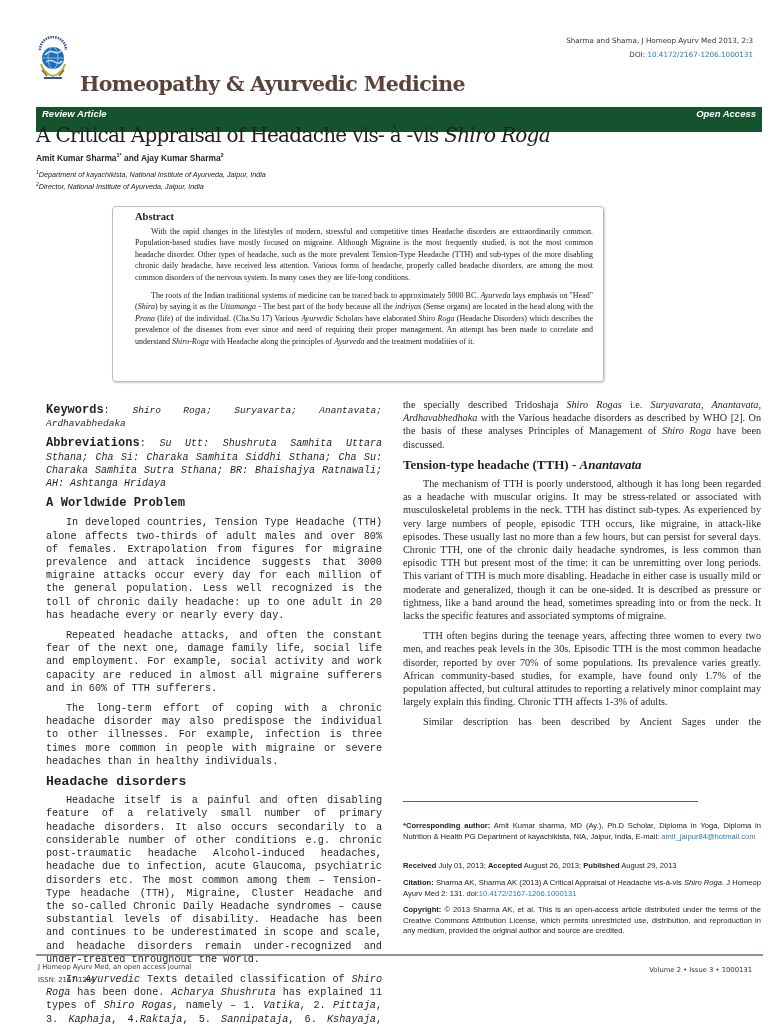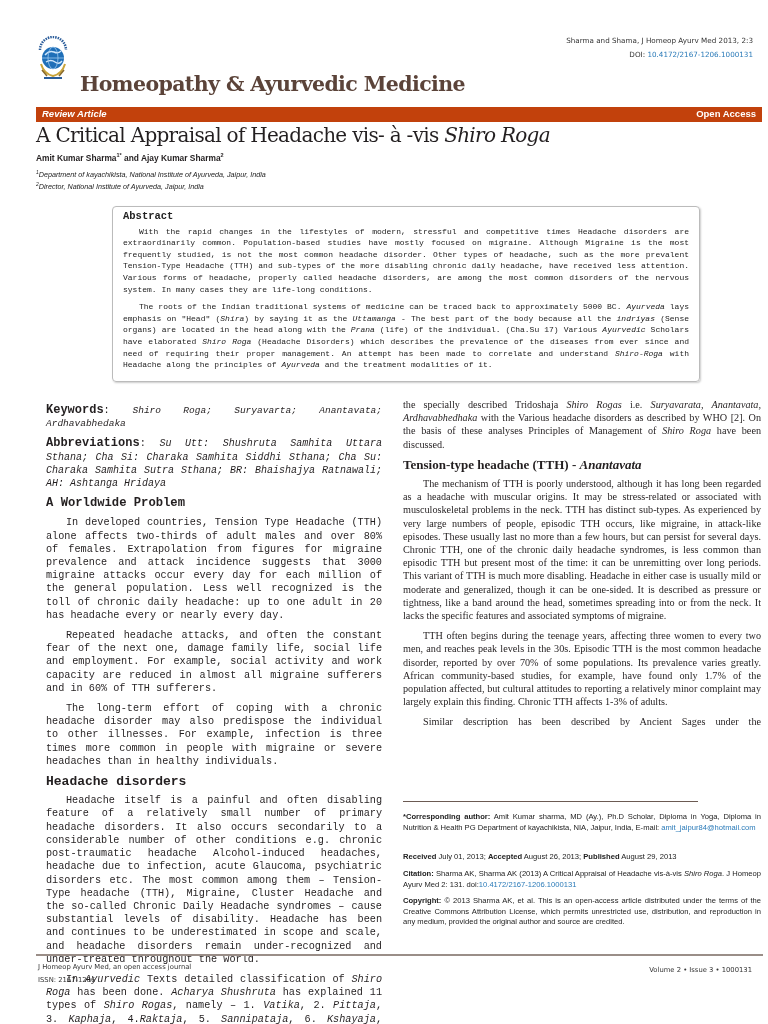--- a/index.html
+++ b/index.html
@@ -3,42 +3,42 @@
 <meta charset="utf-8">
 <style>
   html, body { margin: 0; padding: 0; background: #ffffff; }
   body { width: 768px; height: 1024px; position: relative; overflow: hidden; font-family: "Liberation Serif", serif; color: #231f20; }
   .abs { position: absolute; }
   .cite-top { right: 15px; top: 34px; font-family: "DejaVu Sans", sans-serif; font-size: 7.2px; color: #333; text-align: right; line-height: 14px; }
   .cite-top .doi-label { color: #333; }
   .cite-top .doi { color: #2a7ab8; }
   .logo { left: 36px; top: 36px; width: 34px; height: 50px; }
   .journal-title { left: 80px; top: 52px; font-family: "DejaVu Serif", serif; font-weight: bold; font-size: 20.5px; color: #5b4339; letter-spacing: -0.6px; margin-top: 20px; }
-  .bar { left: 36px; top: 107px; width: 726px; height: 15px; background: #c2410c; color: #fff; font-family: "Liberation Sans", sans-serif; font-weight: bold; font-size: 9.5px; line-height: 13px; }
+  .bar { left: 36px; top: 107px; width: 726px; height: 25px; background: #14532d; color: #fff; font-family: "Liberation Sans", sans-serif; font-weight: bold; font-size: 9.5px; line-height: 13px; }
   .bar .left { position: absolute; left: 6px; font-style: italic; }
-  .bar .right { position: absolute; right: 6px; }
+  .bar .right { position: absolute; right: 6px; font-style: italic; }
   .title { left: 36px; top: 123px; font-family: "DejaVu Serif", serif; font-size: 20px; color: #231f20; letter-spacing: -0.7px; font-weight: normal; }
   .title i { font-style: italic; }
   .authors { left: 36px; top: 152px; font-family: "Liberation Sans", sans-serif; font-weight: bold; font-size: 8.4px; }
   .authors sup { font-size: 5.5px; }
   .affil { left: 36px; font-family: "Liberation Sans", sans-serif; font-style: italic; font-size: 7.2px; color: #222; }
-  .abstract-box { left: 112px; top: 206px; width: 588px; height: 176px; border: 1px solid #bbb; border-radius: 4px; box-shadow: 1px 1px 2px #ccc; font-family: Liberation Mono, monospace; font-size: 8px; line-height: 11.6px; color: #222; box-sizing: border-box; padding: 4px 10px 0 10px; }
+  .abstract-box { left: 112px; top: 206px; width: 492px; height: 176px; border: 1px solid #bbb; border-radius: 4px; box-shadow: 1px 1px 2px #ccc; font-family: Liberation Serif, serif; font-size: 8px; line-height: 11.6px; color: #222; box-sizing: border-box; padding: 4px 10px 0 22px; }
   .abstract-box h3 { margin: 0 0 3px 0; font-size: 10.5px; font-weight: bold; }
   .abstract-box p { margin: 0 0 6px 0; text-align: justify; text-indent: 16px; }
   .col { font-size: 10.2px; line-height: 13.2px; text-align: justify; }
   .col p { margin: 0 0 7px 0; text-indent: 20px; }
   .col h2 { margin: 6px 0 6px 0; font-size: 12.2px; font-weight: bold; }
   .col h3 { margin: 4px 0 6px 0; font-size: 13px; font-weight: bold; }
   .left-col { left: 46px; top: 404px; width: 336px; font-family: Liberation Mono, monospace; }
   .right-col { left: 403px; top: 398px; width: 358px; }
   .kw { margin: 0 0 7px 0; text-indent: 0 !important; }
   .kw .lbl { font-weight: bold; font-size: 12px; }
   .kw i { font-size: 9.5px; }
   .foot-rule { left: 403px; top: 801px; width: 295px; height: 1px; background: #6b5a52; }
-  .footnote { left: 403px; width: 358px; font-family: "Liberation Sans", sans-serif; font-size: 7.6px; line-height: 10.6px; color: #222; text-align: justify; }
+  .footnote { left: 403px; width: 358px; font-family: "Liberation Sans", sans-serif; font-size: 7.6px; line-height: 10.6px; color: #222; text-align: justify; margin-top: 9px; }
   .footnote b { font-weight: bold; }
   .footnote .link { color: #2a7ab8; }
   .bottom-rule { left: 36px; top: 954px; width: 727px; height: 2px; background: #9a8e88; }
   .bottom-left { left: 38px; top: 961px; font-family: "DejaVu Sans", sans-serif; font-size: 6.8px; line-height: 13px; color: #333; }
   .bottom-right { right: 16px; top: 966px; font-family: "DejaVu Sans", sans-serif; font-size: 6.8px; color: #333; }
 </style>
 </head>
 <body>
 
 <div class="abs cite-top">

